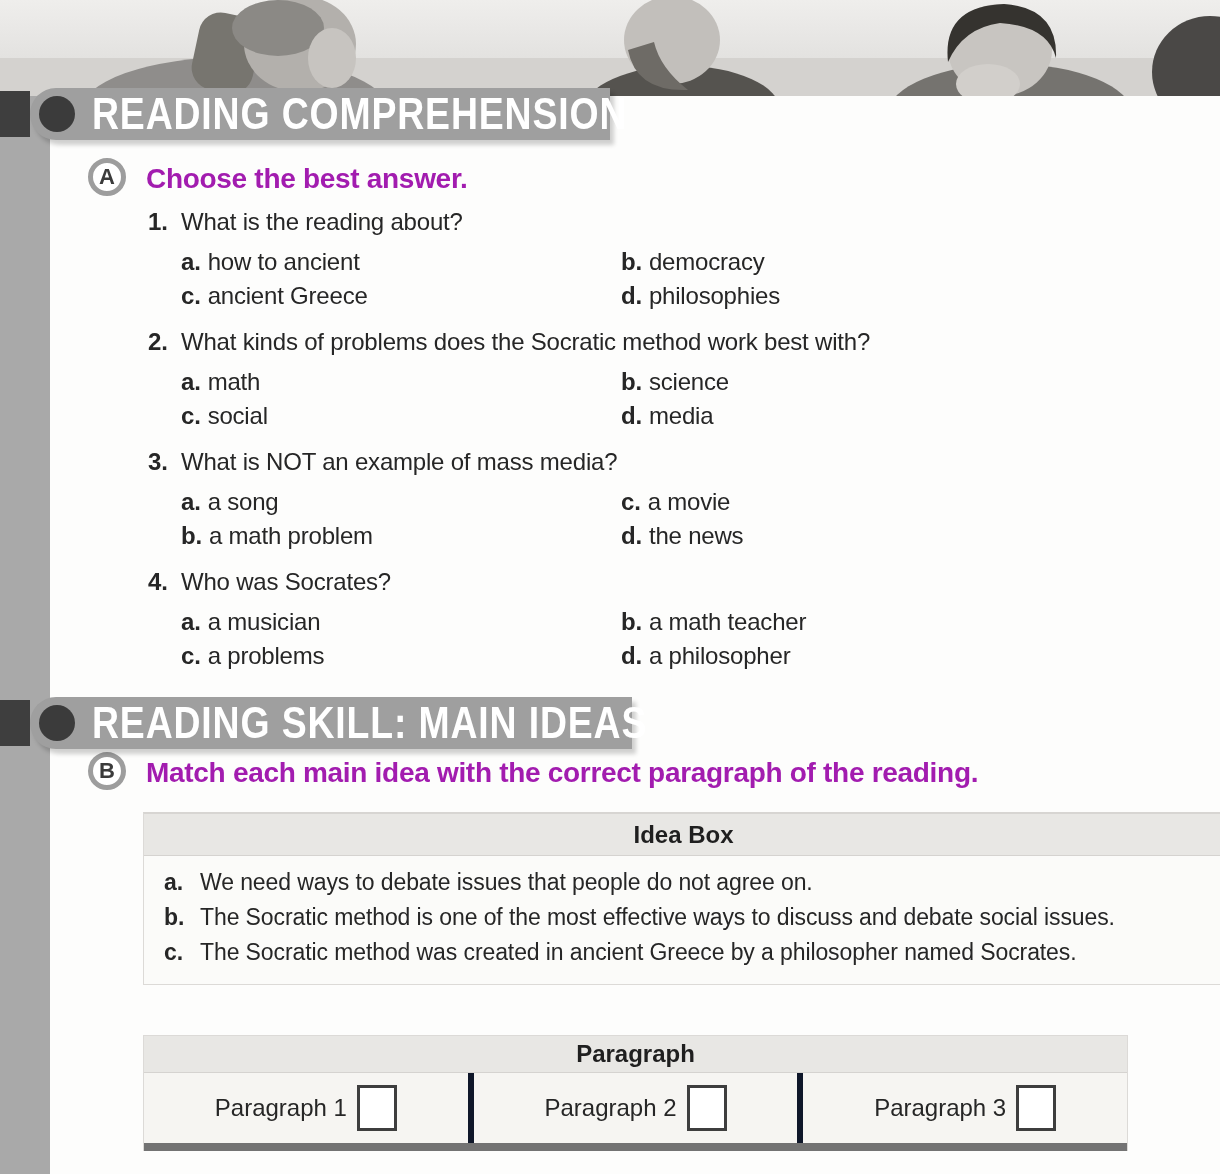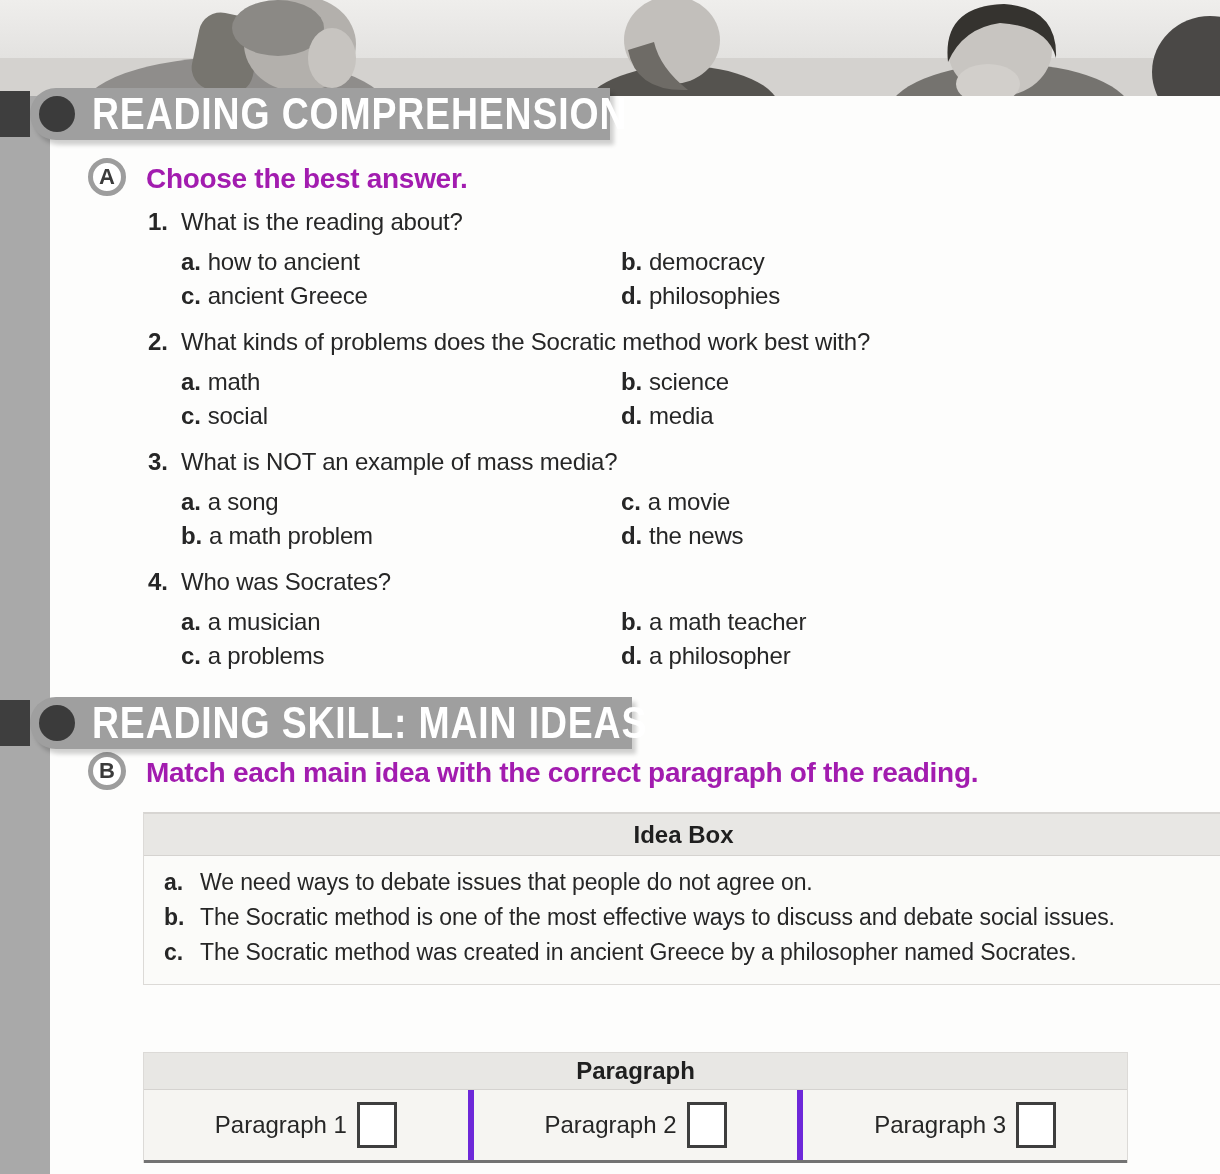--- a/index.html
+++ b/index.html
@@ -60,23 +60,23 @@
   .box-header {
     height:42px; background:#e8e7e4; border-bottom:1px solid #d5d3d0;
     display:flex; align-items:center; justify-content:center;
     font-size:24px; font-weight:bold; color:#1f1f1f;
   }
   .box-body { background:#fbfbf9; padding:10px 0 13px; }
   .idea-item { display:flex; font-size:23px; line-height:33px; padding:0 8px 0 20px; margin-bottom:2px; }
   .idea-letter { font-weight:bold; width:36px; flex:none; }
   .idea-text { flex:1; letter-spacing:-0.1px; }
   
-  .para-table { position:absolute; left:143px; top:1035px; width:985px; z-index:2; border:1px solid #dcdad7; border-bottom:none;margin-top:17px; }
+  .para-table { position:absolute; left:143px; top:1035px; width:985px; z-index:2; border:1px solid #dcdad7; border-bottom:none; }
   .para-table .box-header { height:37px; }
-  .para-body { display:flex; background:#6d28d9; border-bottom:3px solid #737373;justify-content:center; }
+  .para-body { display:flex; background:#0f172a; border-bottom:8px solid #737373;justify-content:center; }
   .para-cell {
     flex:1; background:#f6f5f2; margin:0 3px; height:70px;
     display:flex; align-items:center; justify-content:center; font-size:24px;
   }
   .para-cell:first-child { margin-left:0; }
   .para-cell:last-child { margin-right:0; }
   .answer-box {
     width:40px; height:46px; background:#ffffff;
     border:3px solid #3e3e3e; margin-left:10px; cursor:text;
     display:inline-block;

